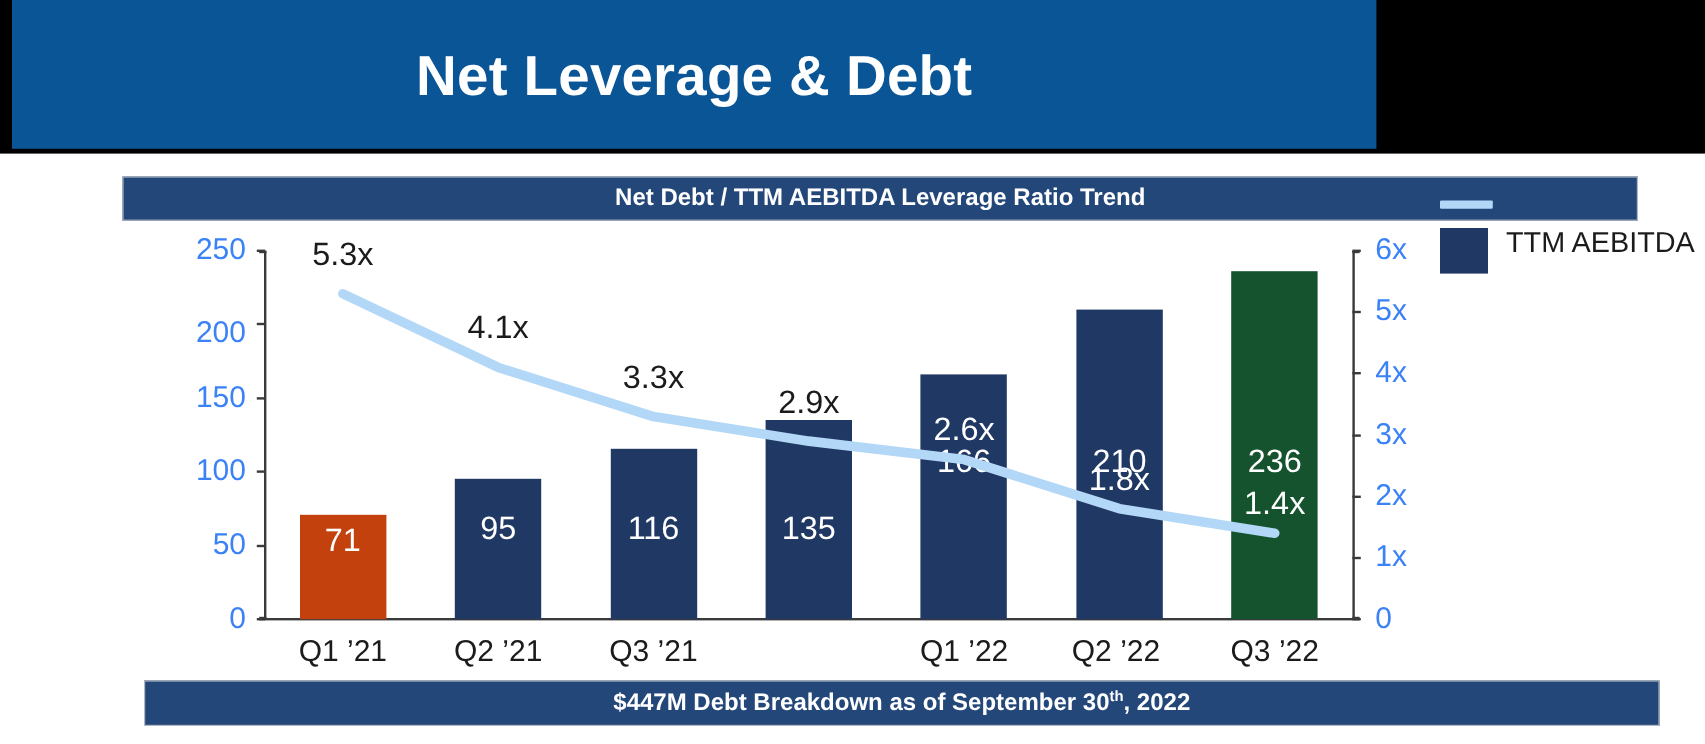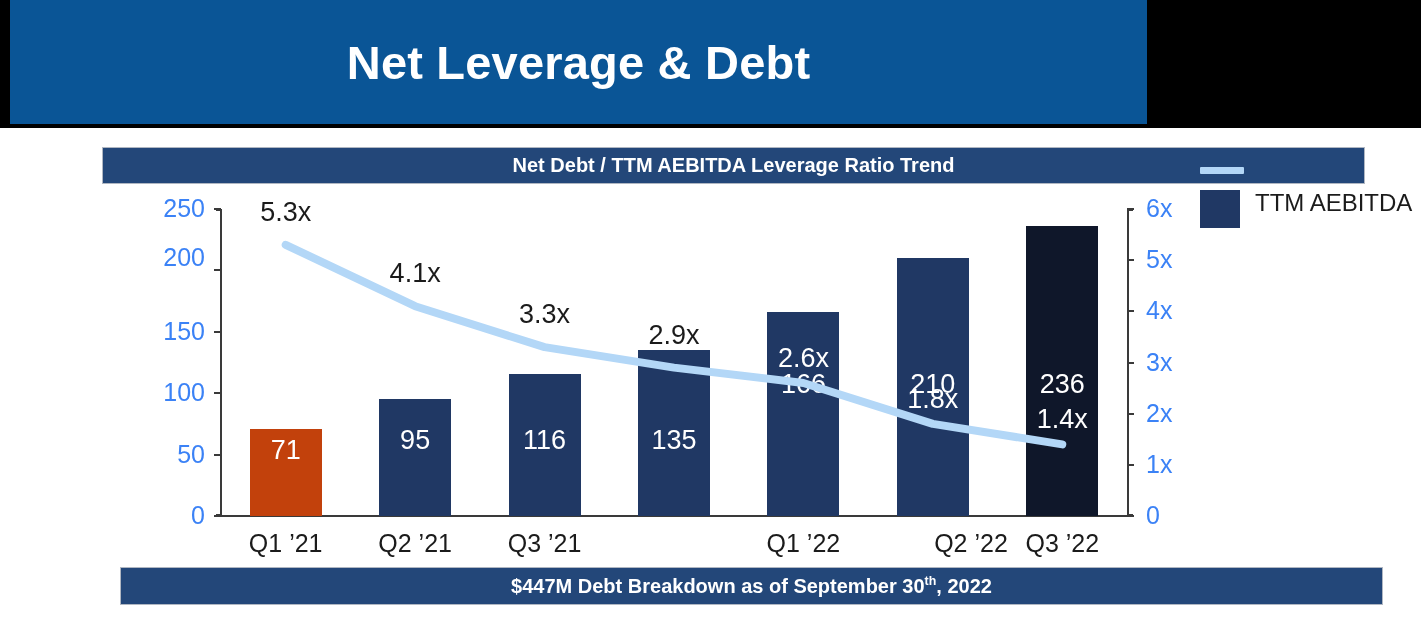--- a/index.html
+++ b/index.html
@@ -244,21 +244,21 @@
       <div class="tick-right" style="top: 126.333px;"></div>
       <div class="tick-right" style="top: 75.1667px;"></div>
       <div class="tick-right" style="top: 24px;"></div>
     </div>
 
   <div id="labels-left">
       <div class="axis-label left" style="top: 319px;">0</div>
       <div class="axis-label left" style="top: 257.6px;">50</div>
       <div class="axis-label left" style="top: 196.2px;">100</div>
       <div class="axis-label left" style="top: 134.8px;">150</div>
-      <div class="axis-label left" style="top: 61px;">200</div>
+      <div class="axis-label left" style="top: 81px;">200</div>
       <div class="axis-label left" style="top: 12px;">250</div>
     </div>
   <div id="labels-right">
       <div class="axis-label right" style="top: 319px;">0</div>
       <div class="axis-label right" style="top: 267.833px;">1x</div>
       <div class="axis-label right" style="top: 216.667px;">2x</div>
       <div class="axis-label right" style="top: 165.5px;">3x</div>
       <div class="axis-label right" style="top: 114.333px;">4x</div>
       <div class="axis-label right" style="top: 63.1667px;">5x</div>
       <div class="axis-label right" style="top: 12px;">6x</div>
@@ -276,21 +276,21 @@
       </div>
       <div class="bar" style="left: 638px; width: 72px; height: 165.78px; top: 166.22px; background: rgb(32, 56, 100);">
         <div class="bar-value" style="top: 76.78px;">135</div>
       </div>
       <div class="bar" style="left: 767.429px; width: 72px; height: 203.848px; top: 128.152px; background: rgb(32, 56, 100);">
         <div class="bar-value" style="top: 58.848px;">166</div>
       </div>
       <div class="bar" style="left: 896.857px; width: 72px; height: 257.88px; top: 74.12px; background: rgb(32, 56, 100);">
         <div class="bar-value" style="top: 112.88px;">210</div>
       </div>
-      <div class="bar" style="left: 1026.29px; width: 72px; height: 289.808px; top: 42.192px; background: #0f172a;">
+      <div class="bar" style="left: 1026.29px; width: 72px; height: 289.808px; top: 42.192px; background: #14532d;">
         <div class="bar-value" style="top: 144.808px;">236</div>
       </div>
     </div>
 
   <svg id="line-svg" viewBox="0 0 1421 383" preserveAspectRatio="none">
     <polyline id="ratio-line" fill="none" stroke="#B3D7F7" stroke-width="8" stroke-linecap="round" stroke-linejoin="round" points="285.7142857142857,60.81666666666666 415.14285714285717,122.2166666666667 544.5714285714286,163.15000000000003 673.9999999999999,183.61666666666667 803.4285714285713,198.96666666666667 932.8571428571428,239.9 1062.2857142857142,260.3666666666667"></polyline>
   </svg>
 
   <div id="ratio-labels-layer">
       <div class="ratio-label dark" style="left: 220.714px; top: 14.8167px;">5.3x</div>
@@ -301,21 +301,21 @@
       <div class="ratio-label light" style="left: 867.857px; top: 201.9px;">1.8x</div>
       <div class="ratio-label light" style="left: 997.286px; top: 222.367px;">1.4x</div>
     </div>
 
   <div id="x-labels-layer">
       <div class="x-label" style="left: 220.714px;">Q1 ’21</div>
       <div class="x-label" style="left: 350.143px;">Q2 ’21</div>
       <div class="x-label" style="left: 479.571px;">Q3 ’21</div>
       <div class="x-label" style="left: 609px; margin-top: 36px;">Q4 ’21</div>
       <div class="x-label" style="left: 738.429px;">Q1 ’22</div>
-      <div class="x-label" style="left: 906px;">Q2 ’22</div>
+      <div class="x-label" style="left: 865px;">Q2 ’22</div>
       <div class="x-label" style="left: 997.286px;">Q3 ’22</div>
     </div>
 </div>
 
 <div id="legend">
   <div class="legend-row">
     <span class="legend-swatch-line"></span>
   </div>
   <div class="legend-row">
     <span class="legend-swatch-box"></span>

